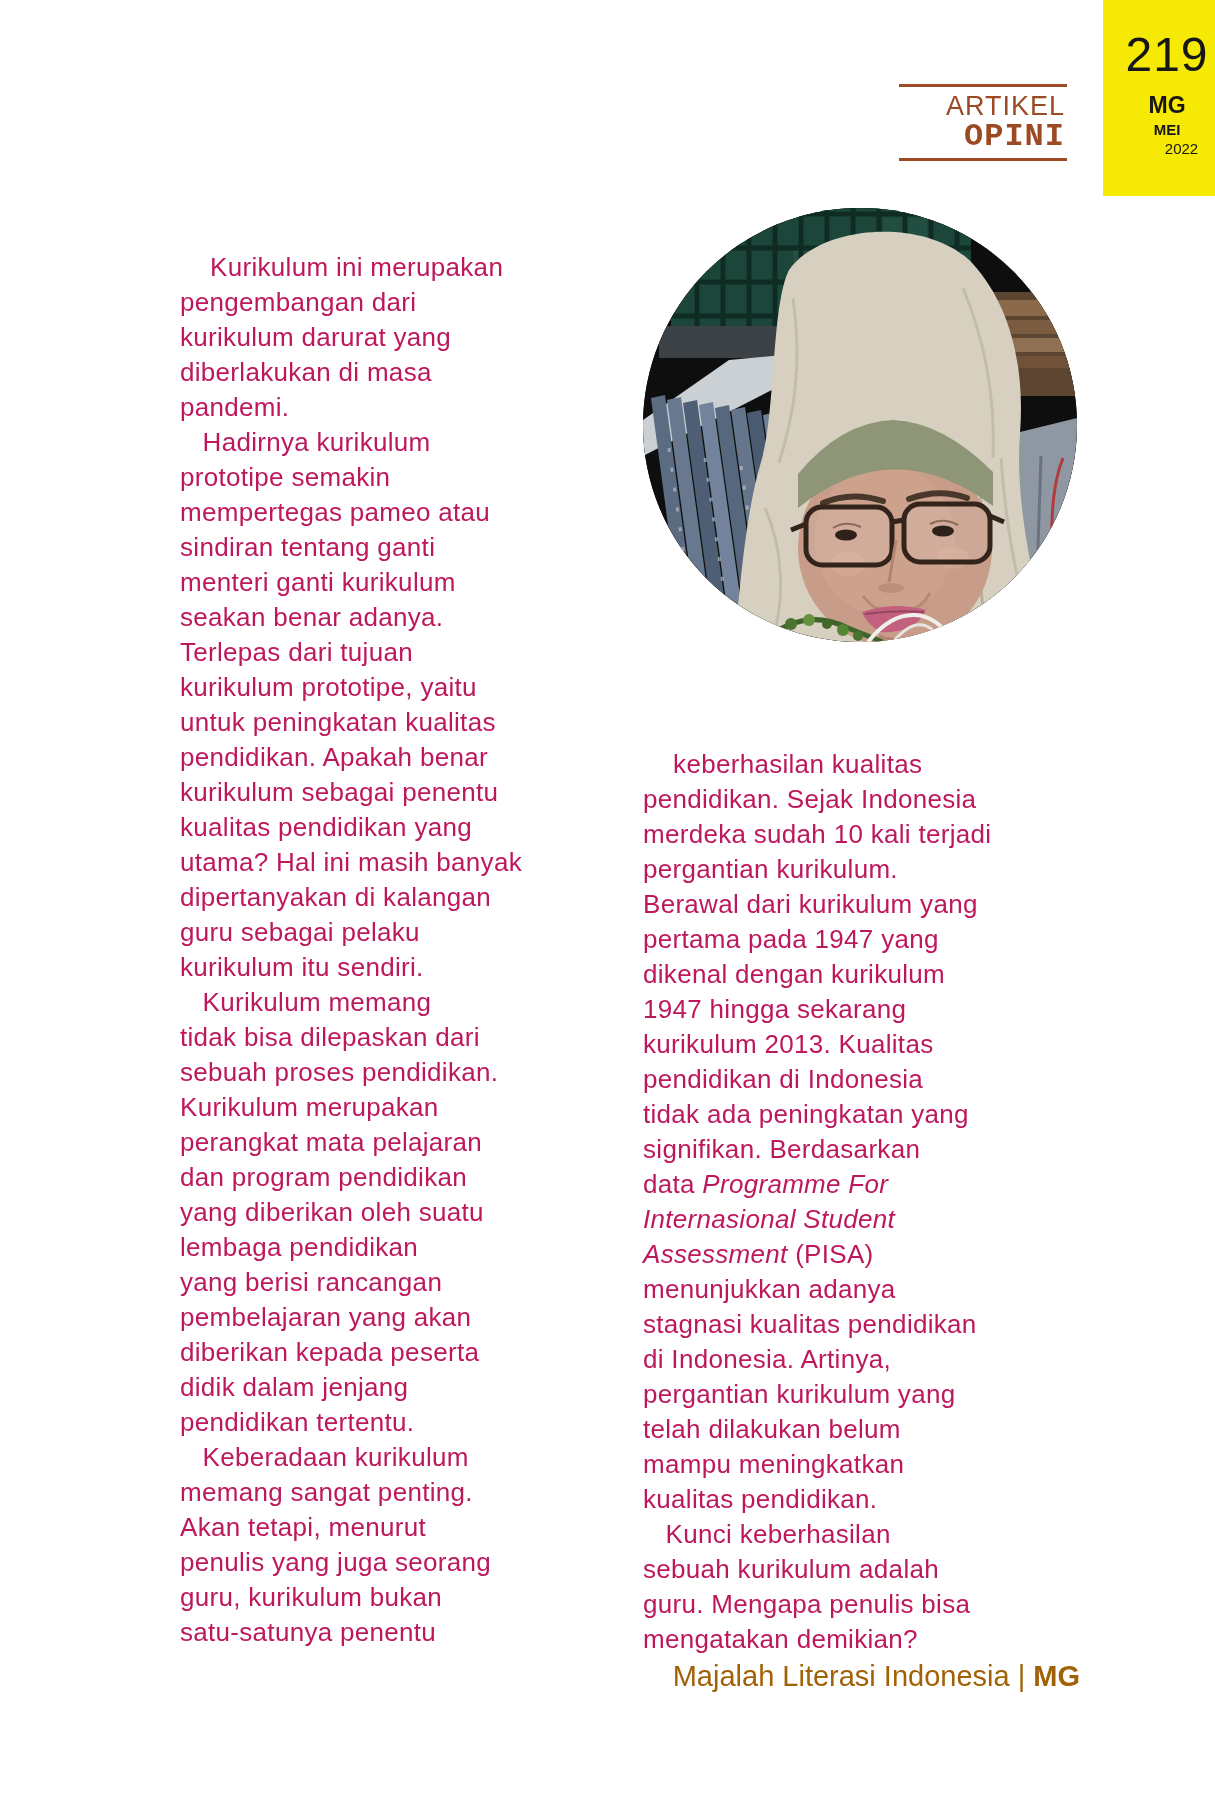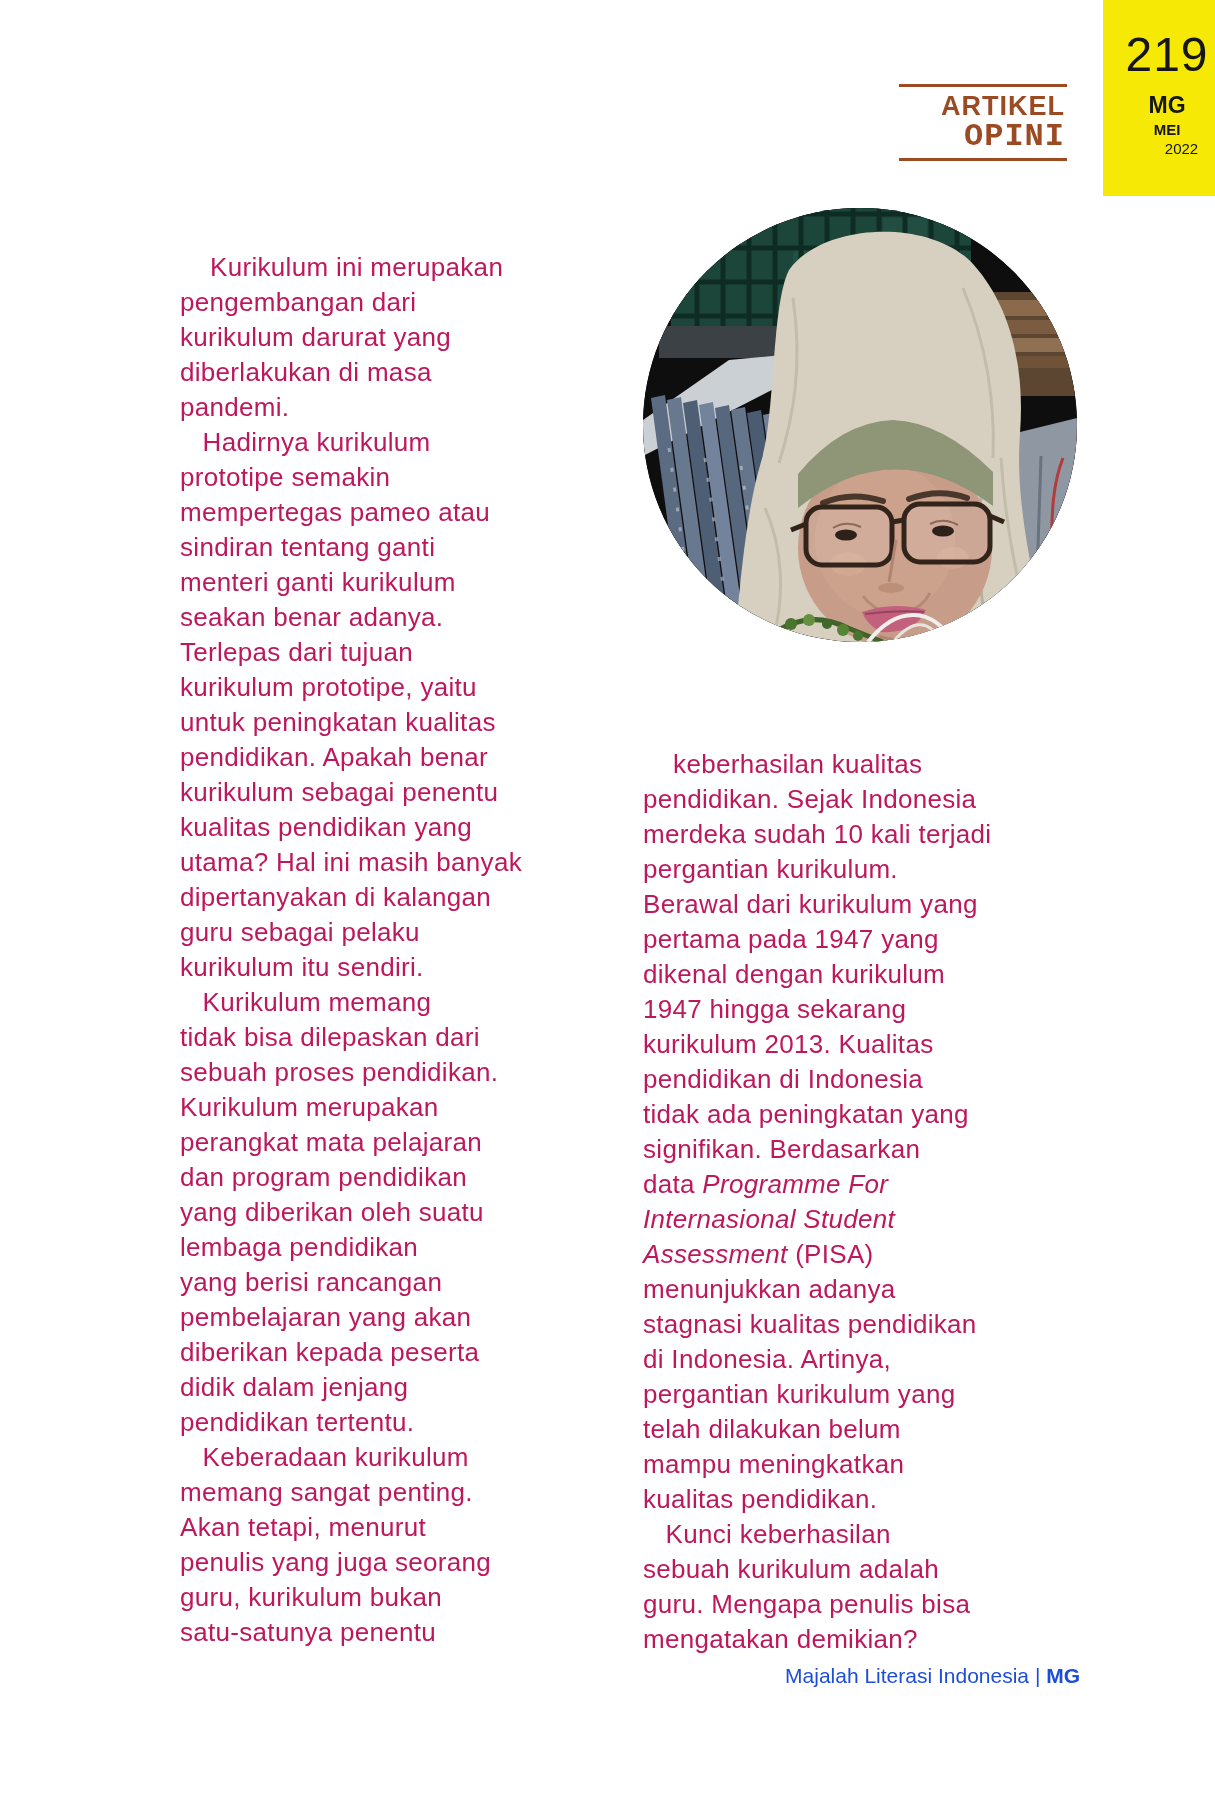--- a/index.html
+++ b/index.html
@@ -7,21 +7,21 @@
   .page{
     position:relative;width:1215px;height:1800px;background:#ffffff;
     font-family:"Liberation Sans", sans-serif;overflow:hidden;
   }
   
   .artikel-header{
     position:absolute;top:84px;right:148px;width:166px;
     border-top:3px solid #9c4a23;border-bottom:3px solid #9c4a23;
     padding:5px 2px 5px 0;text-align:right;color:#9c4a23;
   }
-  .artikel-line1{font-size:27px;line-height:28px;font-weight:700;letter-spacing:1px;}
+  .artikel-line1{font-size:27px;line-height:28px;font-weight:400;letter-spacing:1px;}
   .artikel-line2{font-size:32px;line-height:33px;font-weight:bold;letter-spacing:1px;font-family:Liberation Mono, monospace;}
   
   .badge{
     position:absolute;top:0;left:1103px;width:128px;height:196px;
     background:#f5e905;color:#161616;text-align:center;
   }
   .badge-number{font-size:48px;line-height:1;margin-top:31px;font-weight:500;letter-spacing:1px;}
   .badge-code{font-size:23px;line-height:1;margin-top:15px;font-weight:bold;}
   .badge-month{font-size:15px;line-height:1;margin-top:5px;font-weight:700;}
   .badge-year{font-size:15px;line-height:1;margin-top:4px;font-weight:500;margin-left:29px;}
@@ -34,21 +34,21 @@
   .col{
     position:absolute;white-space:pre;color:#be185d;
     font-size:26px;line-height:35px;letter-spacing:0.3px;font-weight:400;
   }
   .col-left{left:180px;top:215px;}
   .col-right{left:643px;top:712px;}
   .col em{font-style:italic;}
   
   .footer{
     position:absolute;top:1660px;right:135px;white-space:nowrap;
-    color:#1d4ed8;font-size:21px;line-height:32px;font-weight:500;
+    color:#a16207;font-size:29px;line-height:32px;font-weight:500;
   }
   .footer b{font-weight:bold;}
 </style>
 </head>
 <body>
 
 <div class="page">
 
   <div class="artikel-header">
     <div class="artikel-line1">ARTIKEL</div>

